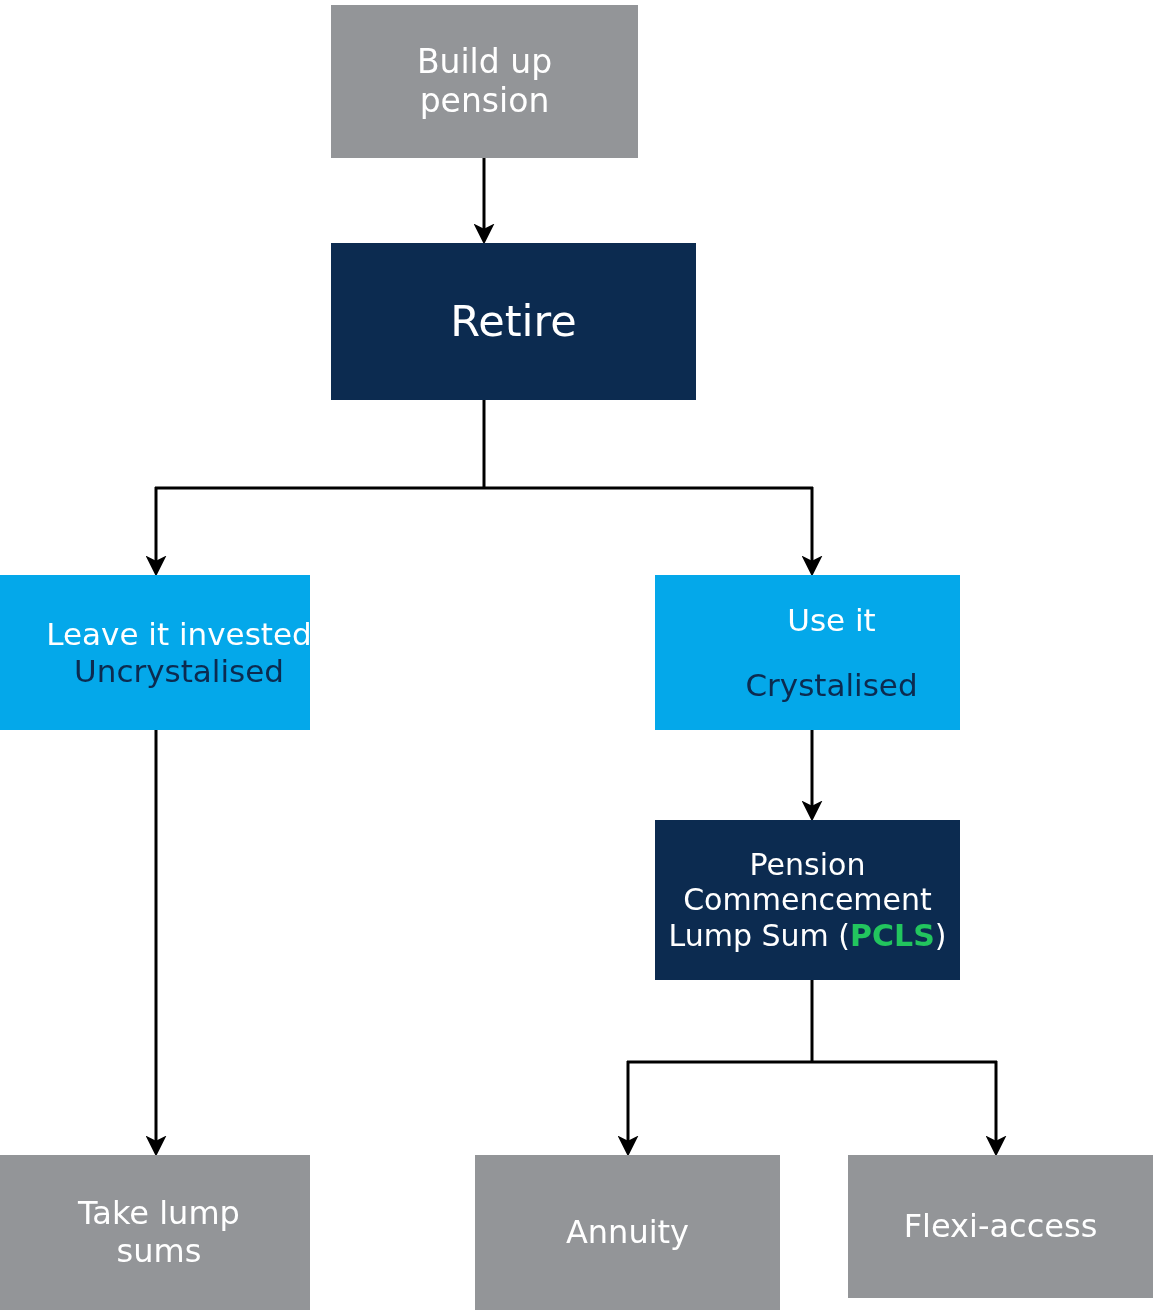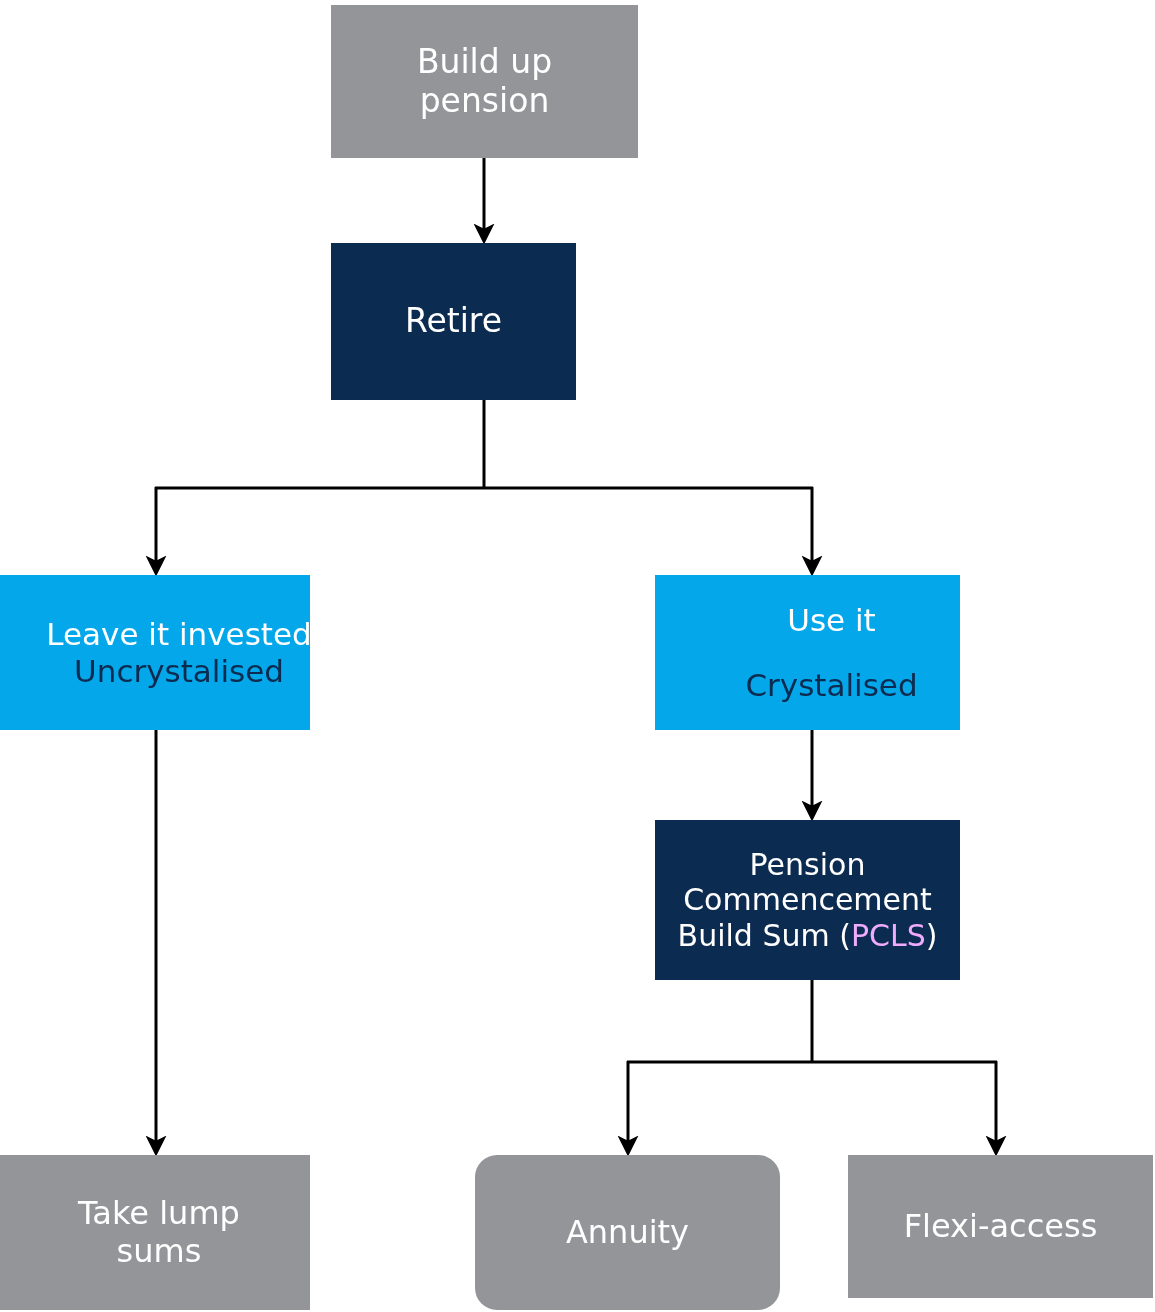--- a/index.html
+++ b/index.html
@@ -39,30 +39,30 @@
   .node .line {
     display: block;
     white-space: nowrap;
   }
   
   .fill-grey  { background: #939598; }
   .fill-navy  { background: #0c2b50; }
   .fill-cyan  { background: #04a8ea; padding-left: 48px; }
   .txt-white  { color: #ffffff; }
   .txt-navy   { color: #0c2b50; }
-  .txt-cyan   { color: #f0abfc; }
+  .txt-cyan   { color: #22c55e; font-weight: bold; }
 
   
   #node-build-up      { left: 331px; top: 5px;    width: 307px; height: 153px; font-size: 33px; }
-  #node-retire        { left: 331px; top: 243px;  width: 245px; height: 157px; font-size: 33px; }
+  #node-retire        { left: 331px; top: 243px;  width: 365px; height: 157px; font-size: 43px; }
   #node-leave-invested{ left: 0px;   top: 575px;  width: 310px; height: 155px; font-size: 31px; }
   #node-use-it        { left: 655px; top: 575px;  width: 305px; height: 155px; font-size: 31px; gap: 28px; }
   #node-pcls          { left: 655px; top: 820px;  width: 305px; height: 160px; font-size: 30px; }
   #node-take-lump     { left: 0px;   top: 1155px; width: 310px; height: 155px; font-size: 32px; padding-left: 8px; }
-  #node-annuity       { left: 475px; top: 1155px; width: 305px; height: 155px; font-size: 32px; border-radius: 22px; }
+  #node-annuity       { left: 475px; top: 1155px; width: 305px; height: 155px; font-size: 32px; }
   #node-flexi-access  { left: 848px; top: 1155px; width: 305px; height: 143px; font-size: 32px; }
 </style>
 </head>
 <body>
 
 <div id="canvas">
 
   <svg id="connectors" viewBox="0 0 1155 1312" width="1155" height="1312" xmlns="http://www.w3.org/2000/svg">
     <defs>
       <marker id="arrow" viewBox="0 0 12 12" refX="6" refY="6" markerWidth="7" markerHeight="7" orient="auto-start-reverse" markerUnits="strokeWidth">
@@ -112,21 +112,21 @@
   </div>
 
   <div class="node fill-cyan" id="node-use-it">
     <span class="line txt-white">Use it</span>
     <span class="line txt-navy">Crystalised</span>
   </div>
 
   <div class="node fill-navy" id="node-pcls">
     <span class="line txt-white">Pension</span>
     <span class="line txt-white">Commencement</span>
-    <span class="line"><span class="txt-white">Build Sum (</span><span class="txt-cyan">PCLS</span><span class="txt-white">)</span></span>
+    <span class="line"><span class="txt-white">Lump Sum (</span><span class="txt-cyan">PCLS</span><span class="txt-white">)</span></span>
   </div>
 
   <div class="node fill-grey" id="node-take-lump">
     <span class="line txt-white">Take lump</span>
     <span class="line txt-white">sums</span>
   </div>
 
   <div class="node fill-grey" id="node-annuity">
     <span class="line txt-white">Annuity</span>
   </div>

